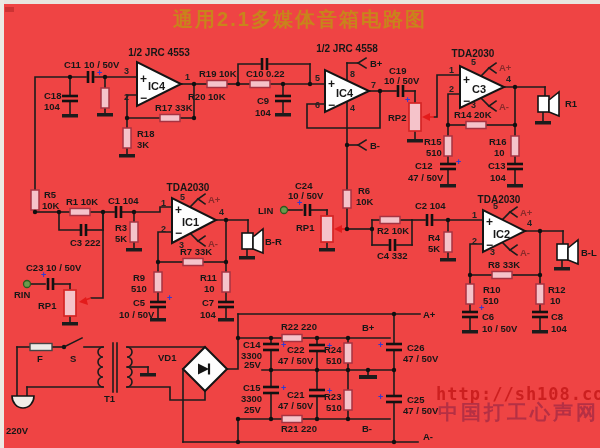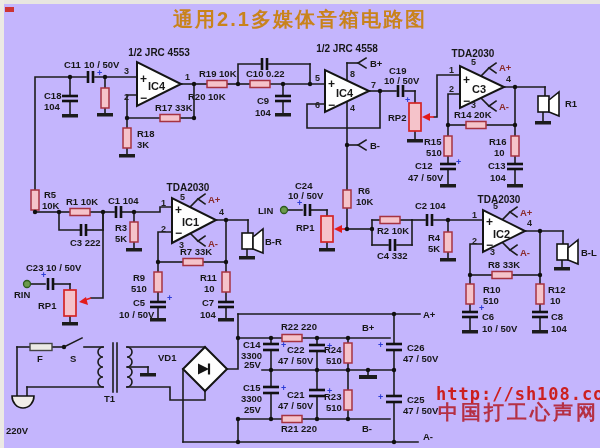--- a/index.html
+++ b/index.html
@@ -1,16 +1,16 @@
 <!DOCTYPE html>
 <html><head>
 <meta charset="utf-8">
 <style>
   html,body{margin:0;padding:0;background:#fff}
-  #stage{position:relative;width:600px;height:448px;background:#c4b5fd;overflow:hidden}
+  #stage{position:relative;width:600px;height:448px;background:#ef4444;overflow:hidden}
   svg{display:block}
   .wire{stroke:#1c1c1c;stroke-width:1.6;fill:none;stroke-linecap:square;stroke-linejoin:miter}
   .cbar{stroke:#111;stroke-width:2.6;fill:none;stroke-linecap:butt}
   .res{fill:#f5c3ca;stroke:#a63341;stroke-width:1.5}
   .pot{fill:#f5c3ca;stroke:#d32525;stroke-width:1.7}
   .parrow{stroke:#e31b1b;stroke-width:1.6;fill:none}
   .phead{fill:#e31b1b}
   .ic{fill:#fefefe;stroke:#141414;stroke-width:2}
   .spk{fill:#fff;stroke:#141414;stroke-width:1.6}
   .fuse{fill:#eceae6;stroke:#444;stroke-width:1.4}

